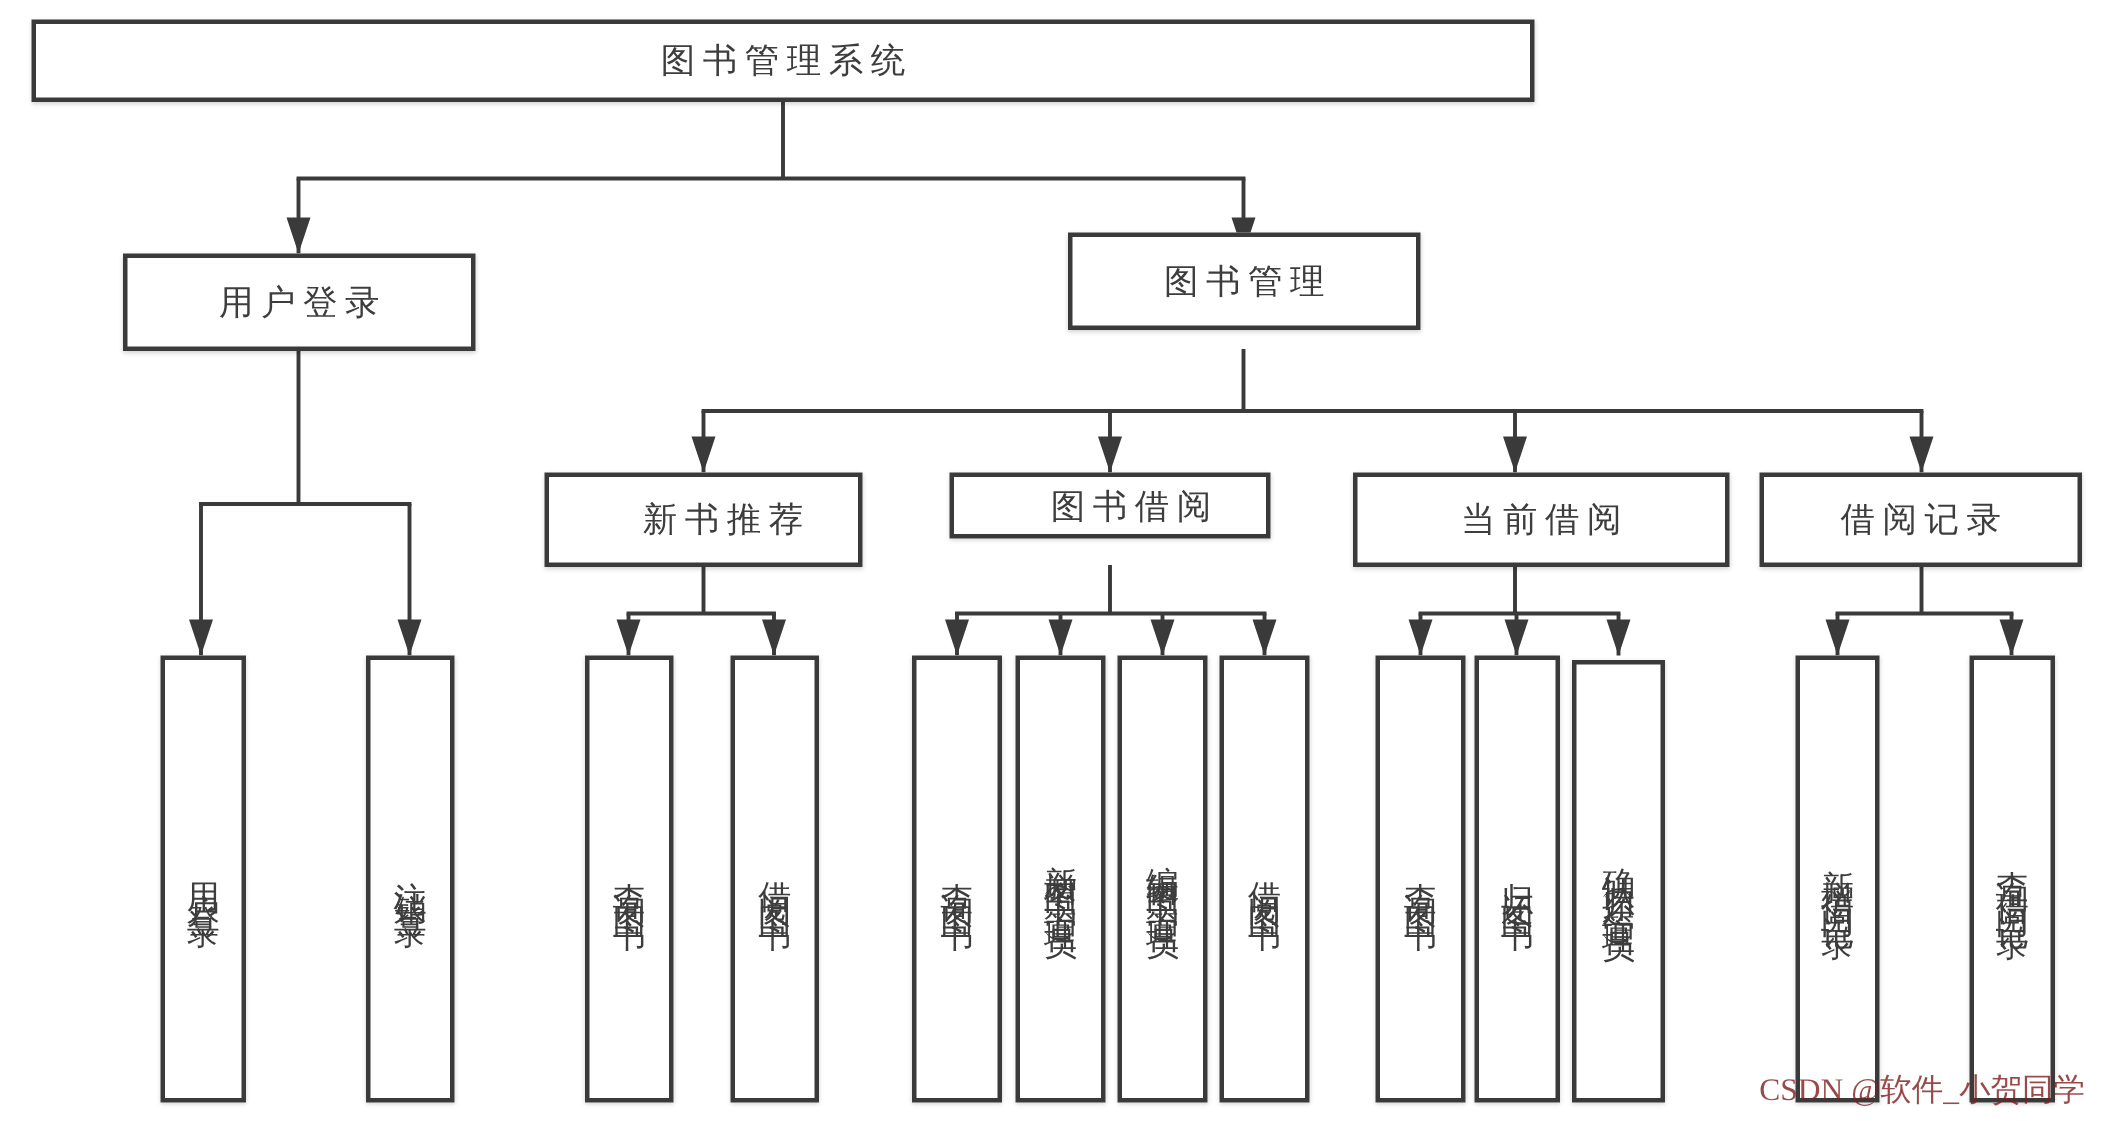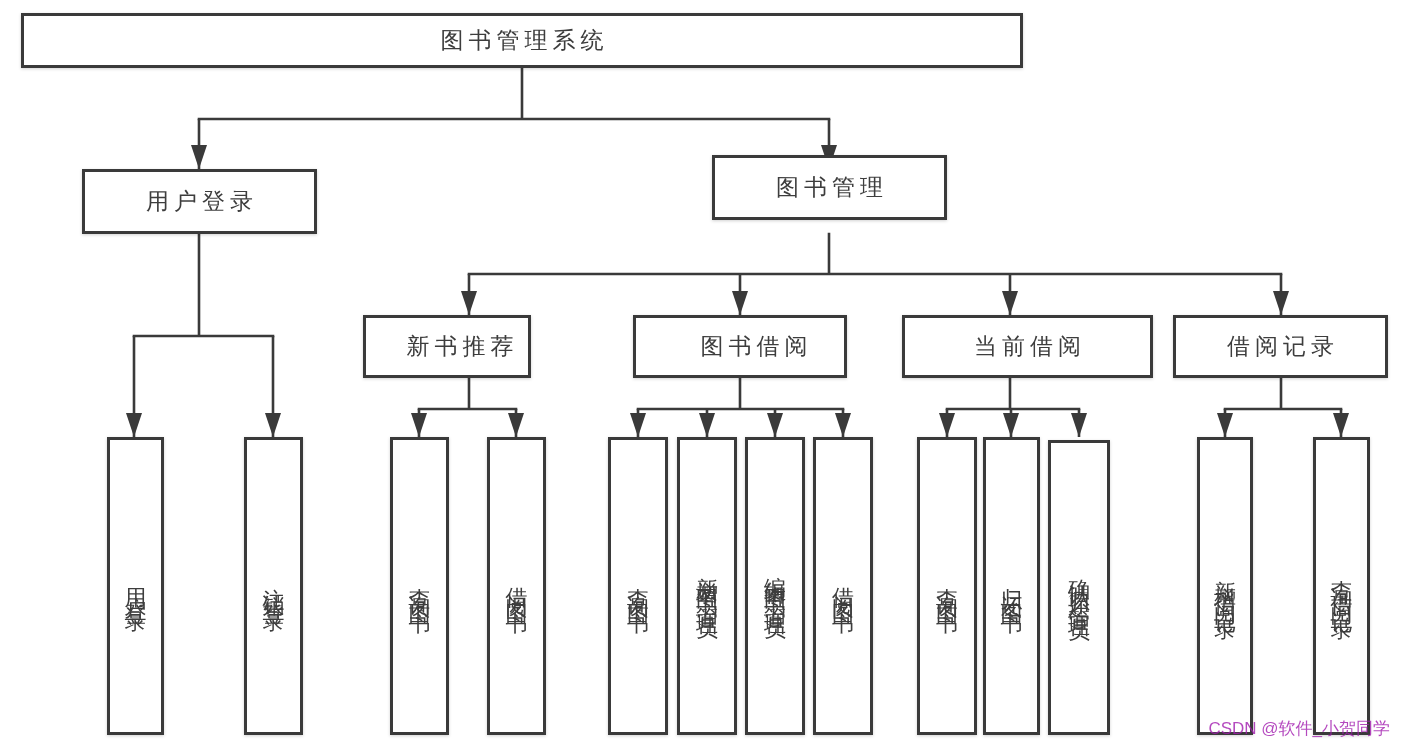--- a/index.html
+++ b/index.html
@@ -7,20 +7,21 @@
     padding: 0;
     background: #ffffff;
     font-family: "Liberation Sans", "DejaVu Sans", sans-serif;
   }
   .canvas {
     position: relative;
     width: 1405px;
     height: 747px;
     background: #ffffff;
     overflow: hidden;
+    font-family: Liberation Serif, serif;
   }
   .wires {
     position: absolute;
     left: 0;
     top: 0;
     z-index: 1;
   }
   .node {
     position: absolute;
     box-sizing: border-box;
@@ -48,22 +49,22 @@
     color: #3d3d3d;
     white-space: nowrap;
   }
   .node.long .vlabel {
     letter-spacing: 6px;
   }
   .watermark {
     position: absolute;
     right: 15px;
     bottom: 7px;
-    font-size: 17px;
-    color: #a21caf;
+    font-size: 21px;
+    color: #7f1d1d;
     opacity: 0.8;
     z-index: 3;
     white-space: nowrap;
   }
 </style>
 </head>
 <body>
 
 <div class="canvas">
 
@@ -117,24 +118,24 @@
     <span class="hlabel">图书管理系统</span>
   </div>
 
   <div class="node" style="left:82px; top:169px; width:235px; height:65px;">
     <span class="hlabel">用户登录</span>
   </div>
   <div class="node" style="left:712px; top:155px; width:235px; height:65px;">
     <span class="hlabel">图书管理</span>
   </div>
 
-  <div class="node" style="left:363px; top:315px; width:168px; height:63px;padding-left:26px;">
+  <div class="node" style="left:363px; top:315px; width:212px; height:63px;padding-left:26px;">
     <span class="hlabel">新书推荐</span>
   </div>
-  <div class="node" style="left:633px; top:315px; width:214px; height:63px;padding-left:28px;">
+  <div class="node" style="left:633px; top:315px; width:214px; height:44px;padding-left:28px;">
     <span class="hlabel">图书借阅</span>
   </div>
   <div class="node" style="left:902px; top:315px; width:251px; height:63px;">
     <span class="hlabel">当前借阅</span>
   </div>
   <div class="node" style="left:1173px; top:315px; width:215px; height:63px;">
     <span class="hlabel">借阅记录</span>
   </div>
 
   <div class="node" style="left:107px; top:437px; width:57px; height:298px;">

